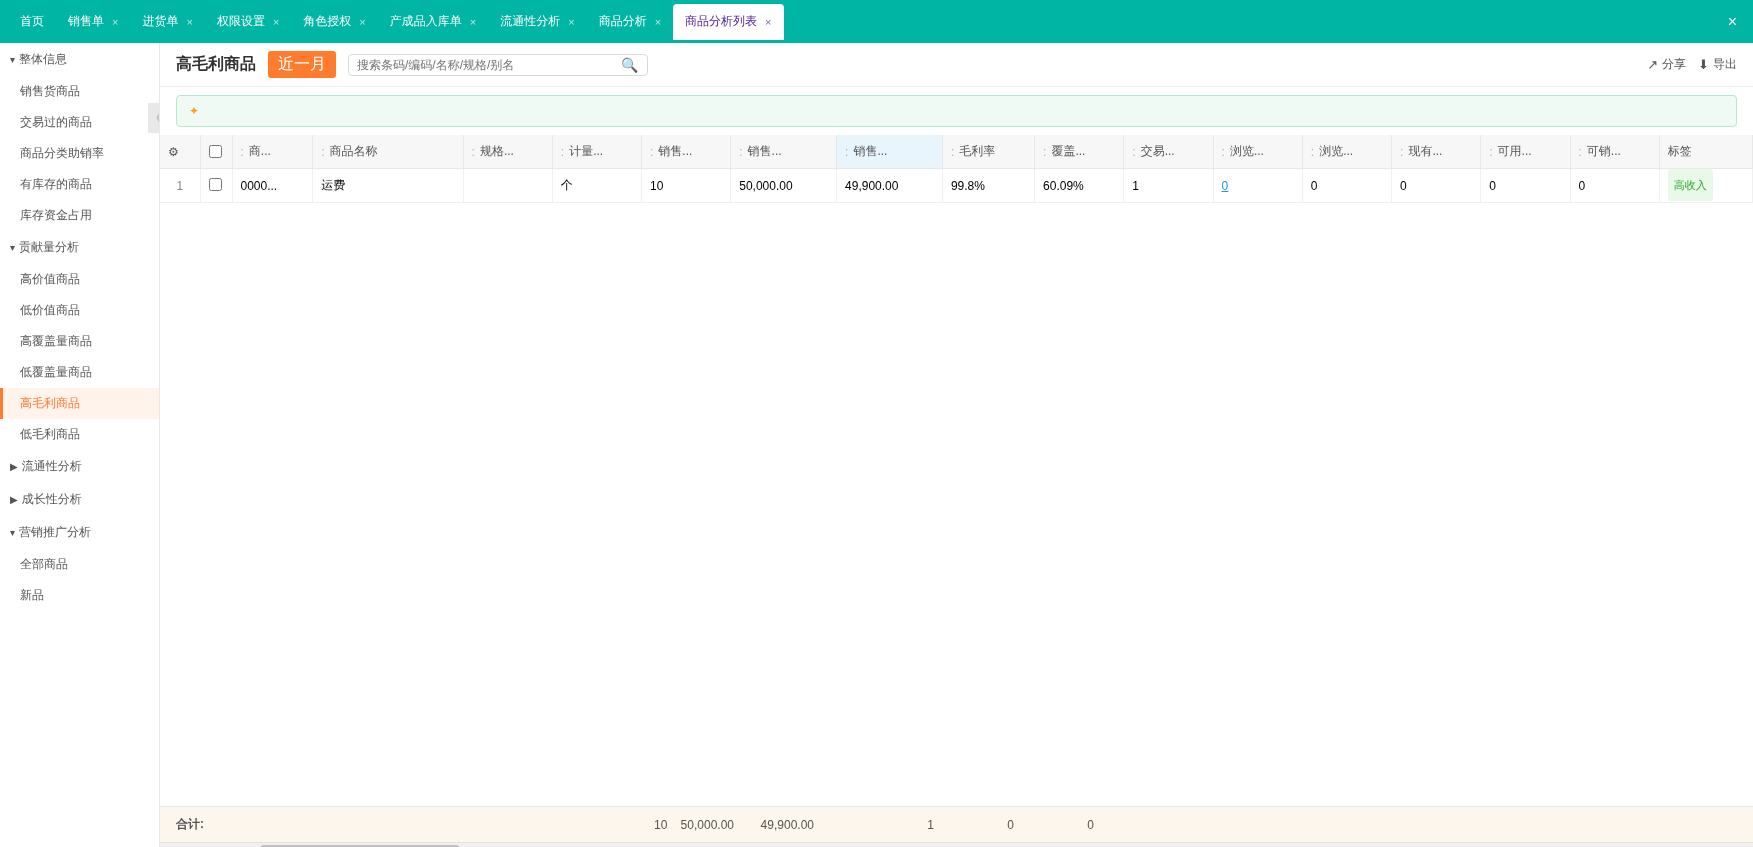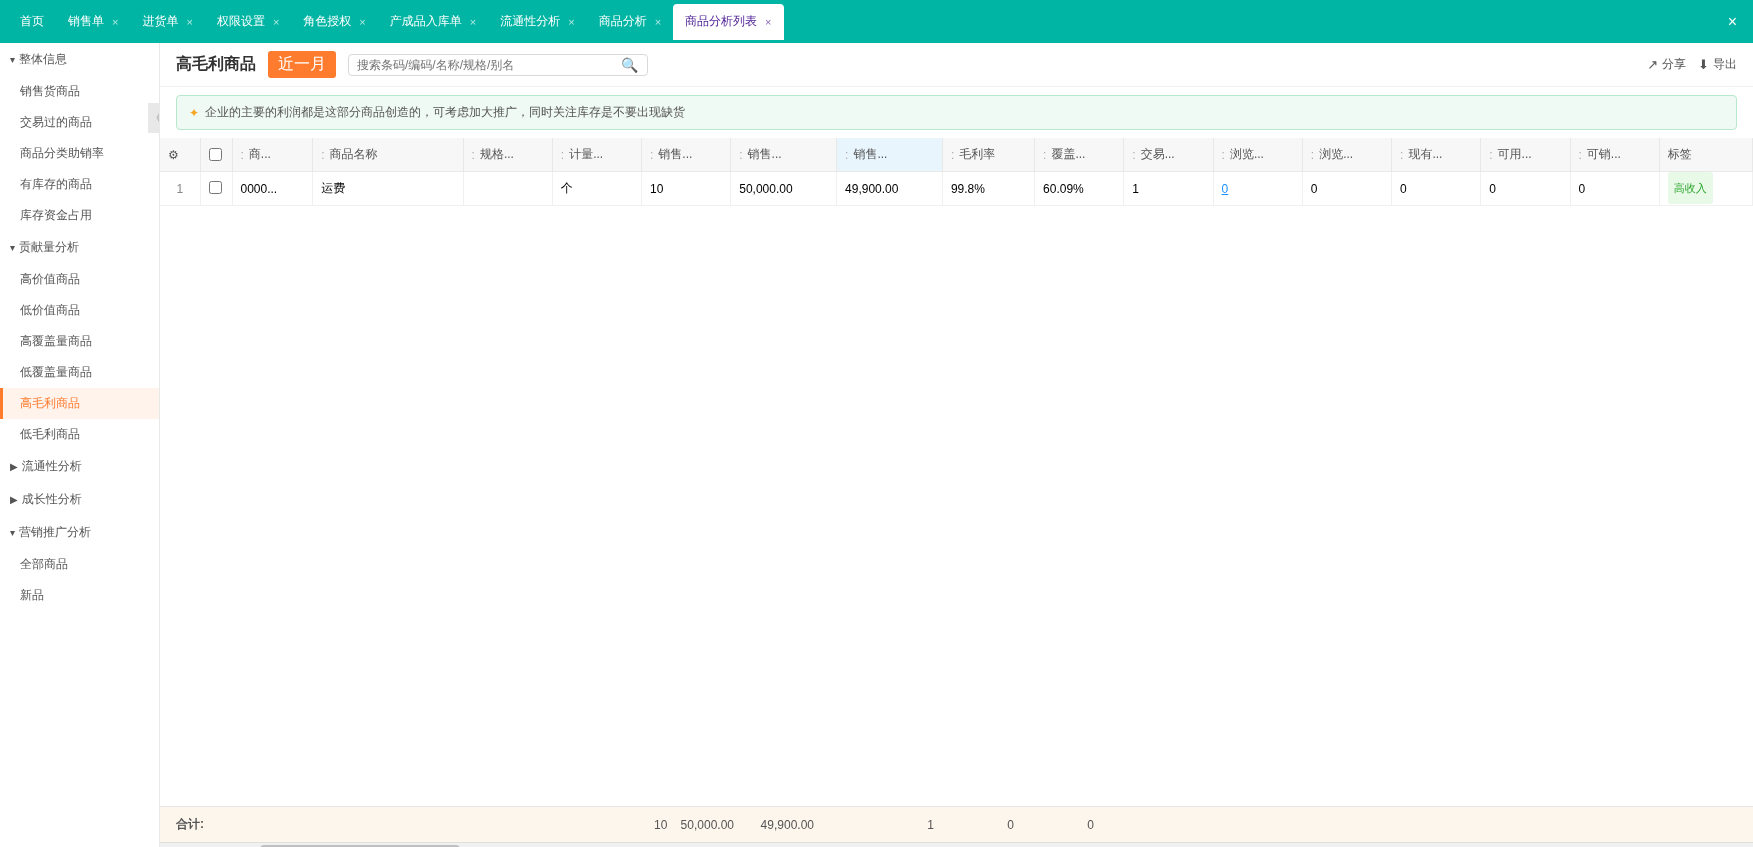--- a/index.html
+++ b/index.html
@@ -401,21 +401,20 @@
         </div>
         <div class="action-btn">
           <span style="font-size:13px;">⬇</span>
           <span>导出</span>
         </div>
       </div>
     </div>
 
     <div class="info-banner">
       <span style="color:#f5a623;">✦</span>
-      <span>企业的主要的利润都是这部分商品创造的，可考虑加大推广，同时关注库存是不要出现缺货</span>
     </div>
 
     <div class="table-wrapper">
       <table>
         <thead>
           <tr>
             <th style="width:40px;">
               <div class="col-header">
                   <span>⚙</span>
                 </div>

